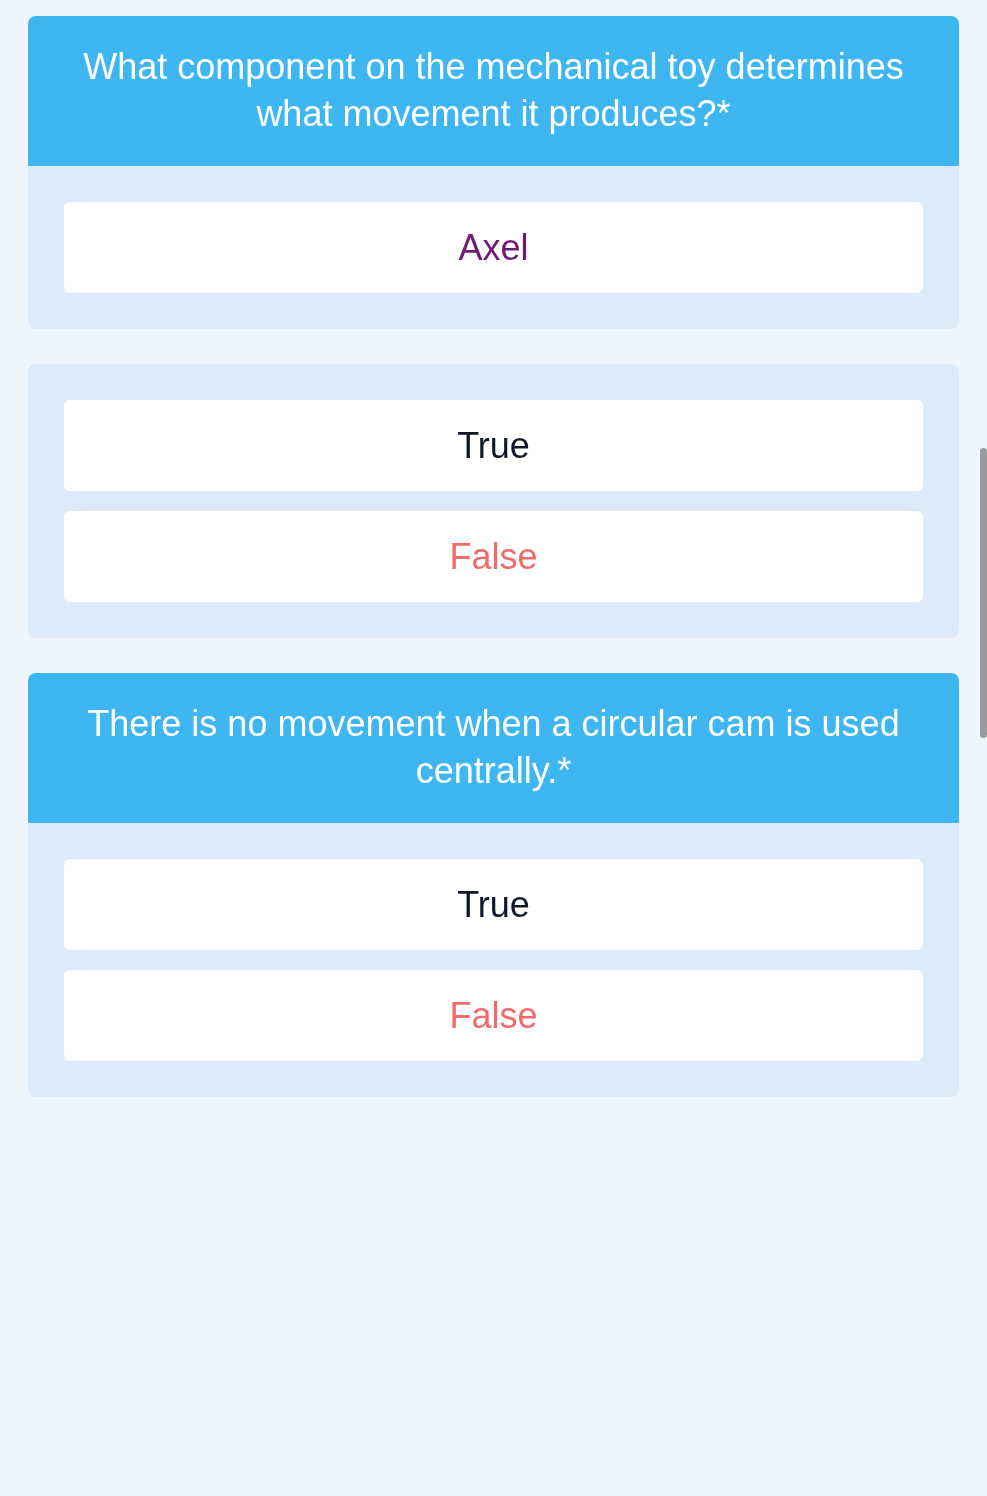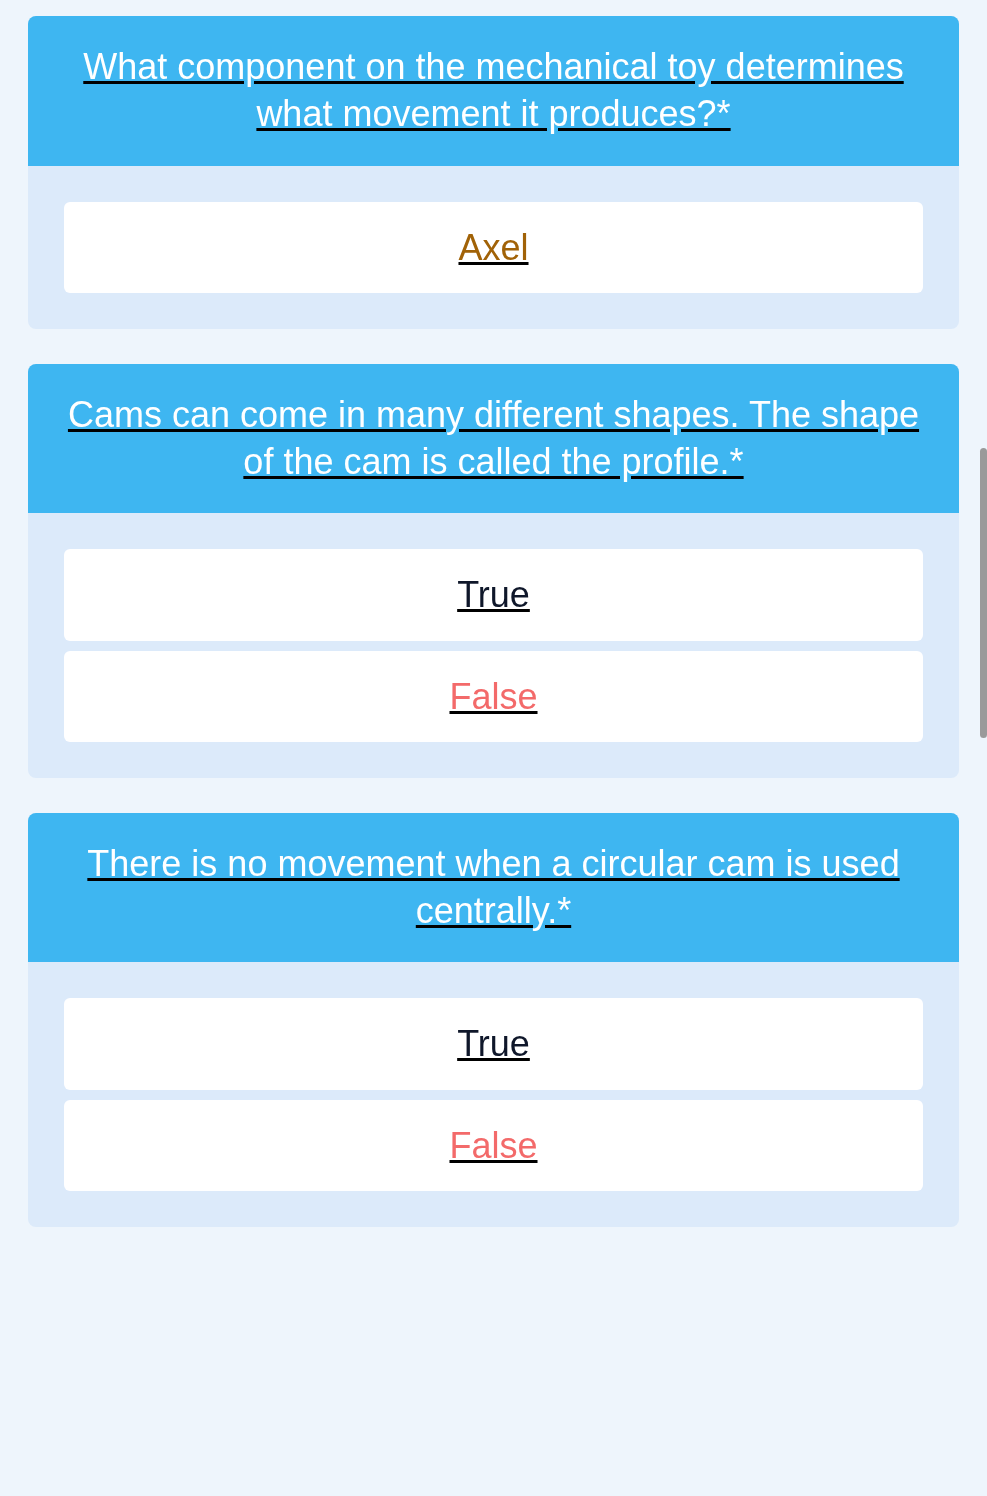--- a/index.html
+++ b/index.html
@@ -16,21 +16,20 @@
     position: relative;
   }
   .page {
     padding: 0 28px;
   }
   .question-block {
     background: #dceafa;
     border-radius: 8px;
     margin-bottom: 35px;
     overflow: hidden;
-    text-decoration: underline;
   }
   .question-header {
     background: #3eb6f1;
     color: #ffffff;
     font-size: 36px;
     font-weight: 400;
     text-align: center;
     padding: 28px 36px;
     line-height: 1.3;
   }
@@ -44,23 +43,23 @@
     font-size: 36px;
     font-weight: 400;
     padding: 24px 10px;
     margin-bottom: 10px;
     cursor: pointer;
     line-height: 1.2;
   }
   .option:last-child {
     margin-bottom: 0;
   }
-  .option.blue { color: #a16207; }
+  .option.blue { color: #701a75; }
   .option.green { color: #0f172a; }
-  .option.red { color: #f36a6a; }
+  .option.red { color: #f36a6a; margin-top: 20px; }
   .q1 { margin-top: 16px; }
   .scroll-indicator {
     position: absolute;
     right: 0;
     top: 448px;
     width: 7px;
     height: 290px;
     background: #9a9a9a;
     border-radius: 4px;
   }
@@ -71,21 +70,20 @@
 <div class="page">
 
   <div class="question-block q1">
     <div class="question-header">What component on the mechanical toy determines what movement it produces?*</div>
     <div class="options">
       <div class="option blue">Axel</div>
     </div>
   </div>
 
   <div class="question-block">
-    <div class="question-header">Cams can come in many different shapes. The shape of the cam is called the profile.*</div>
     <div class="options">
       <div class="option green">True</div>
       <div class="option red">False</div>
     </div>
   </div>
 
   <div class="question-block">
     <div class="question-header">There is no movement when a circular cam is used centrally.*</div>
     <div class="options">
       <div class="option green">True</div>

